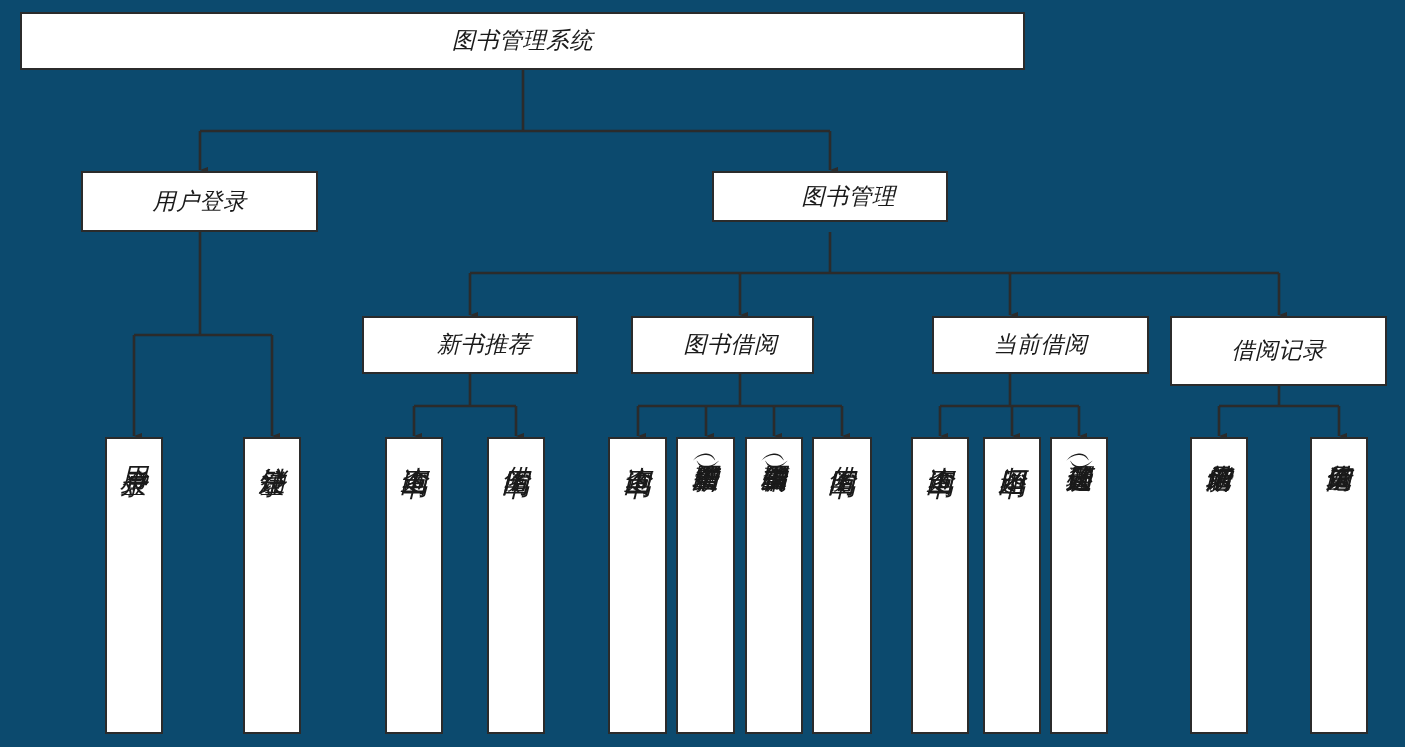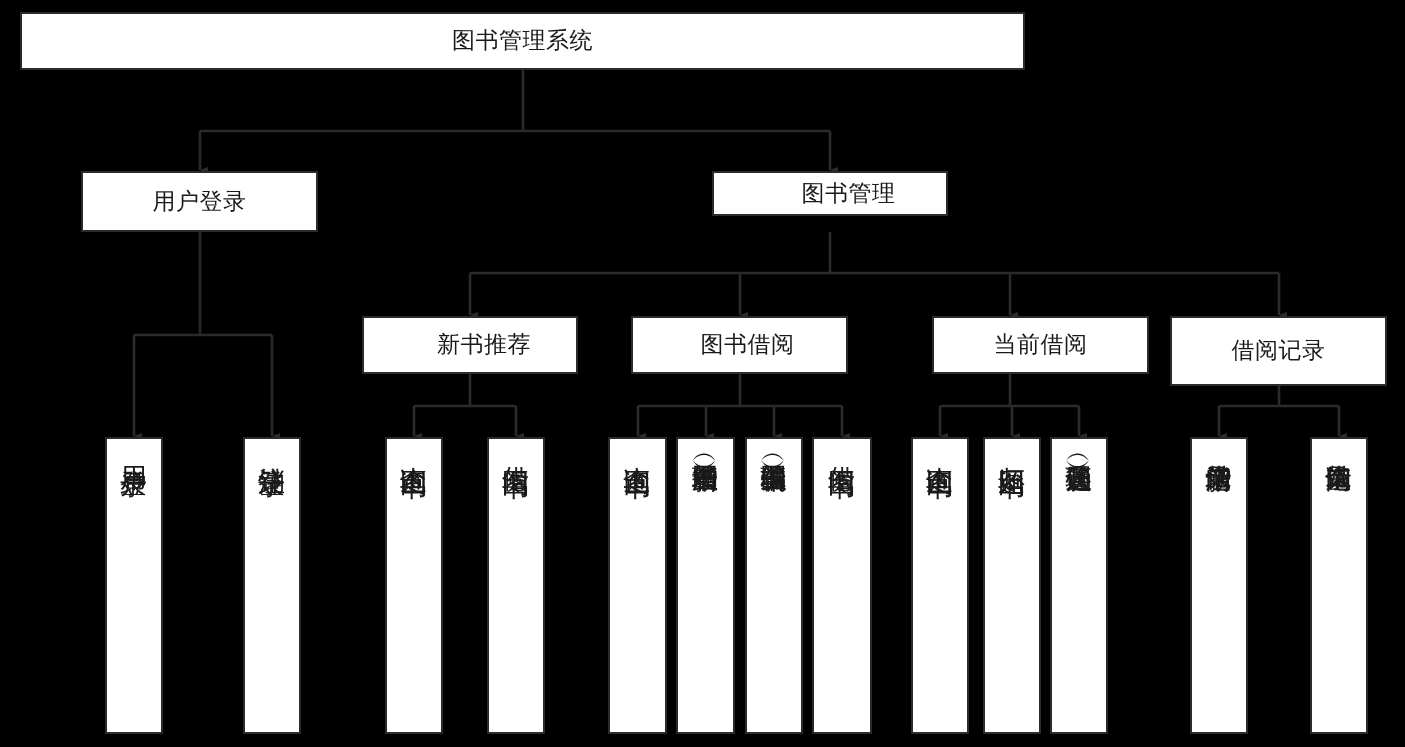--- a/index.html
+++ b/index.html
@@ -10,21 +10,22 @@
   body {
     width: 1405px;
     height: 747px;
     font-family: "DejaVu Sans", "Liberation Sans", sans-serif;
     overflow: hidden;
   }
   #diagram-root {
     position: relative;
     width: 1405px;
     height: 747px;
-    background: #000000;
+    background: #0c4a6e;
+    font-style: italic;
   }
   svg#edges {
     position: absolute;
     left: 0;
     top: 0;
     width: 1405px;
     height: 747px;
   }
   .node {
     position: absolute;
@@ -121,27 +122,27 @@
       </g>
   </svg>
 
   <div id="node-layer">
       <div class="node horiz" style="left: 20px; top: 12px; width: 1005px; height: 58px;">
         <div class="node-label">图书管理系统</div>
       </div>
       <div class="node horiz" style="left: 81px; top: 171px; width: 237px; height: 61px;">
         <div class="node-label">用户登录</div>
       </div>
-      <div class="node horiz" style="left: 712px; top: 171px; width: 236px; height: 45px; padding-left: 37px;">
+      <div class="node horiz" style="left: 712px; top: 171px; width: 236px; height: 51px; padding-left: 37px;">
         <div class="node-label">图书管理</div>
       </div>
       <div class="node horiz" style="left: 362px; top: 316px; width: 216px; height: 58px; padding-left: 28px;">
         <div class="node-label">新书推荐</div>
       </div>
-      <div class="node horiz" style="left: 631px; top: 316px; width: 217px; height: 58px; padding-left: 16px;">
+      <div class="node horiz" style="left: 631px; top: 316px; width: 183px; height: 58px; padding-left: 16px;">
         <div class="node-label">图书借阅</div>
       </div>
       <div class="node horiz" style="left: 901px; top: 316px; width: 217px; height: 58px; margin-left: 31px;">
         <div class="node-label">当前借阅</div>
       </div>
       <div class="node horiz" style="left: 1170px; top: 316px; width: 217px; height: 70px;">
         <div class="node-label">借阅记录</div>
       </div>
       <div class="node vert" style="left: 105px; top: 437px; width: 58px; height: 297px;">
         <div class="node-label">用户登录</div>

